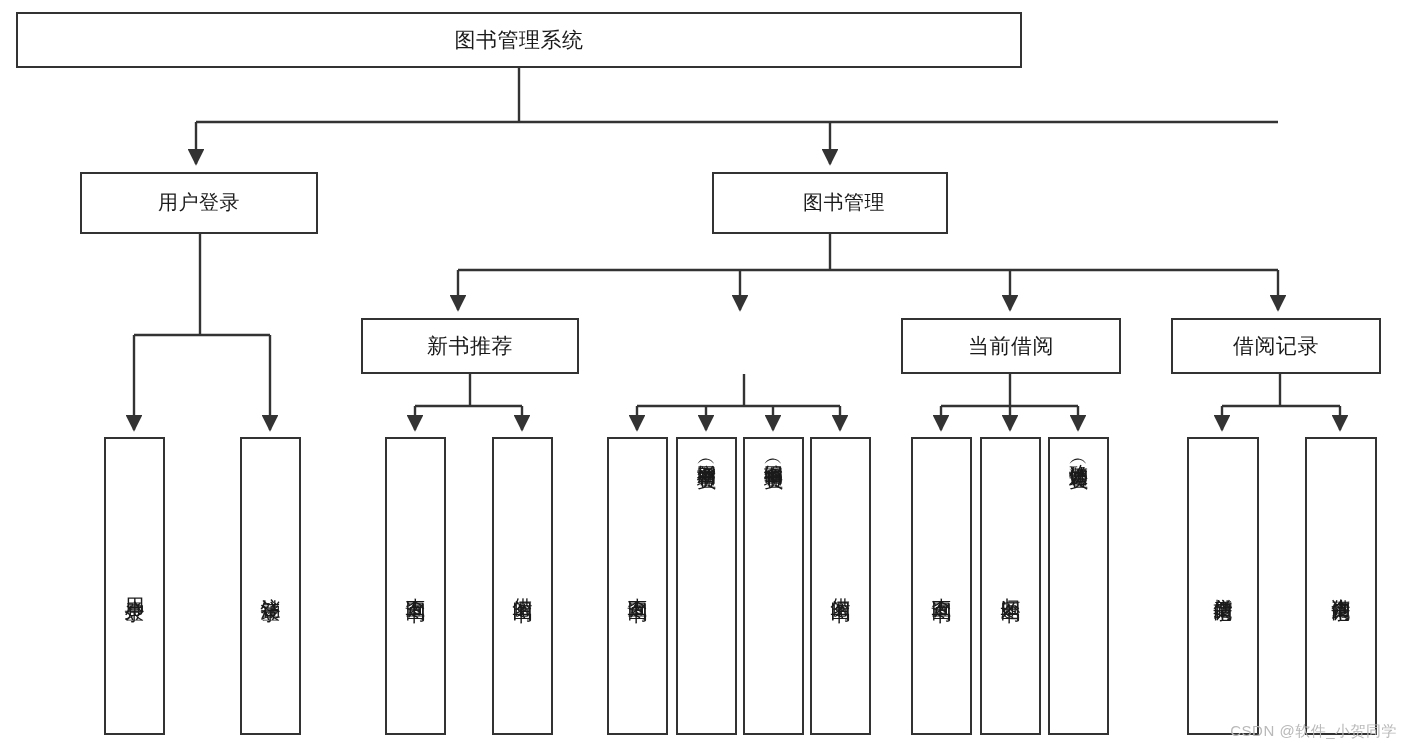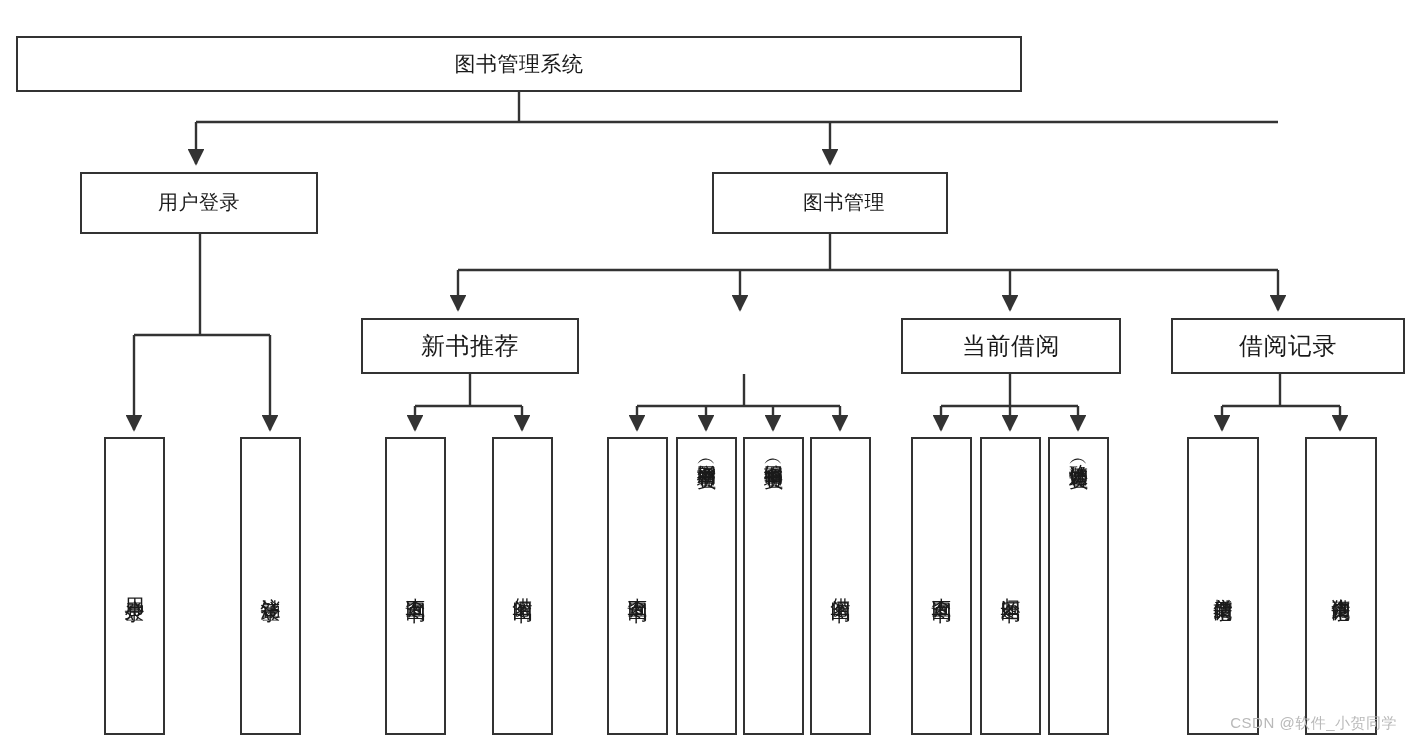--- a/index.html
+++ b/index.html
@@ -37,21 +37,21 @@
     z-index: 2;
   }
   .node .lbl {
     display: block;
     text-align: center;
     line-height: 1.18;
     letter-spacing: 0.5px;
   }
   .node.root .lbl { font-size: 21px; }
   .node.level1 .lbl { font-size: 20px; }
-  .node.level2 .lbl { font-size: 24px; }
+  .node.level2 .lbl { font-size: 21px; }
   
   .node.leaf {
     align-items: flex-start;
     justify-content: center;
     padding-top: 10px;
   }
   .node.leaf .lbl {
     writing-mode: vertical-rl;
     text-orientation: upright;
     font-size: 20px;
@@ -63,21 +63,21 @@
     font-size: 19px;
     letter-spacing: 1px;
   }
   .node.leaf.centered {
     align-items: center;
     padding-top: 0;
   }
   .watermark {
     position: absolute;
     right: 8px;
-    bottom: 14px;
+    bottom: 6px;
     font-size: 15px;
     color: #b9b9b9;
     letter-spacing: 0.5px;
     z-index: 3;
     white-space: nowrap;
   }
 </style>
 </head>
 <body>
 
@@ -126,38 +126,38 @@
       <path d="M 1010 406 L 1010 430" marker-end="url(#arrow)"></path>
       <path d="M 1078 406 L 1078 430" marker-end="url(#arrow)"></path>
 
       <path d="M 1280 374 L 1280 406"></path>
       <path d="M 1222 406 L 1340 406"></path>
       <path d="M 1222 406 L 1222 430" marker-end="url(#arrow)"></path>
       <path d="M 1340 406 L 1340 430" marker-end="url(#arrow)"></path>
     </g>
   </svg>
 
-  <div class="node root" style="left:16px; top:12px; width:1006px; height:56px;margin-top:24px;">
+  <div class="node root" style="left:16px; top:12px; width:1006px; height:56px;">
     <span class="lbl">图书管理系统</span>
   </div>
 
   <div class="node level1" style="left:80px; top:172px; width:238px; height:62px;">
     <span class="lbl">用户登录</span>
   </div>
   <div class="node level1" style="left:712px; top:172px; width:236px; height:62px;padding-left:28px;">
     <span class="lbl">图书管理</span>
   </div>
 
   <div class="node level2" style="left:361px; top:318px; width:218px; height:56px;">
     <span class="lbl">新书推荐</span>
   </div>
   <div class="node level2" style="left:901px; top:318px; width:220px; height:56px;">
     <span class="lbl">当前借阅</span>
   </div>
-  <div class="node level2" style="left:1171px; top:318px; width:234px; height:56px;">
+  <div class="node level2" style="left:1171px; top:318px; width:210px; height:56px;">
     <span class="lbl">借阅记录</span>
   </div>
 
   <div class="node leaf centered" style="left:104px; top:437px; width:61px; height:298px;">
     <span class="lbl">用户登录</span>
   </div>
   <div class="node leaf centered" style="left:240px; top:437px; width:61px; height:298px;">
     <span class="lbl">注销登录</span>
   </div>
 

